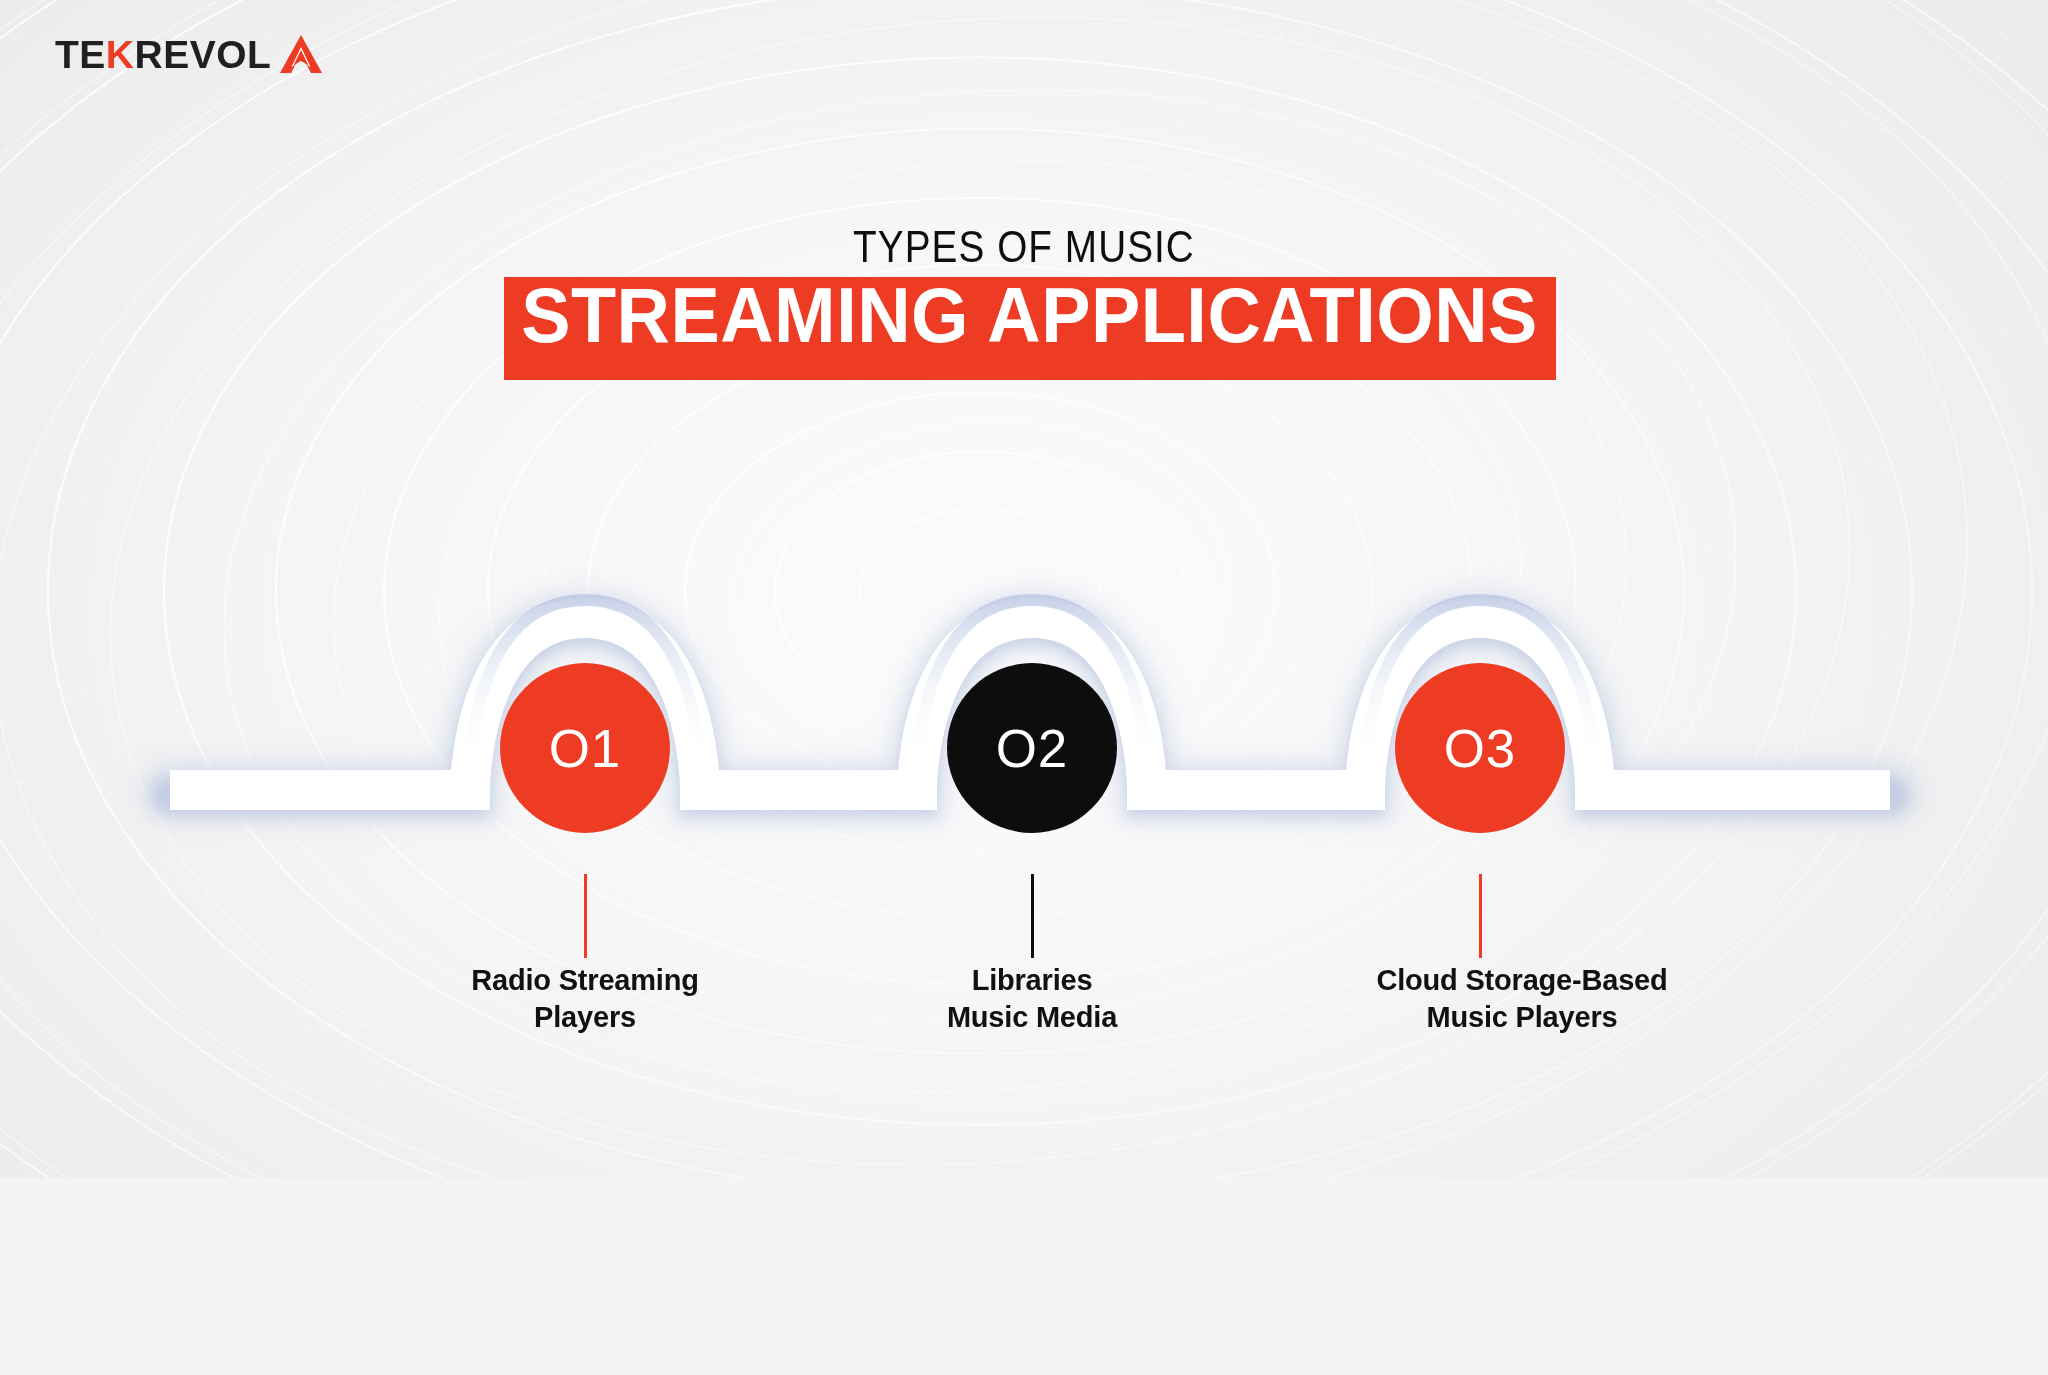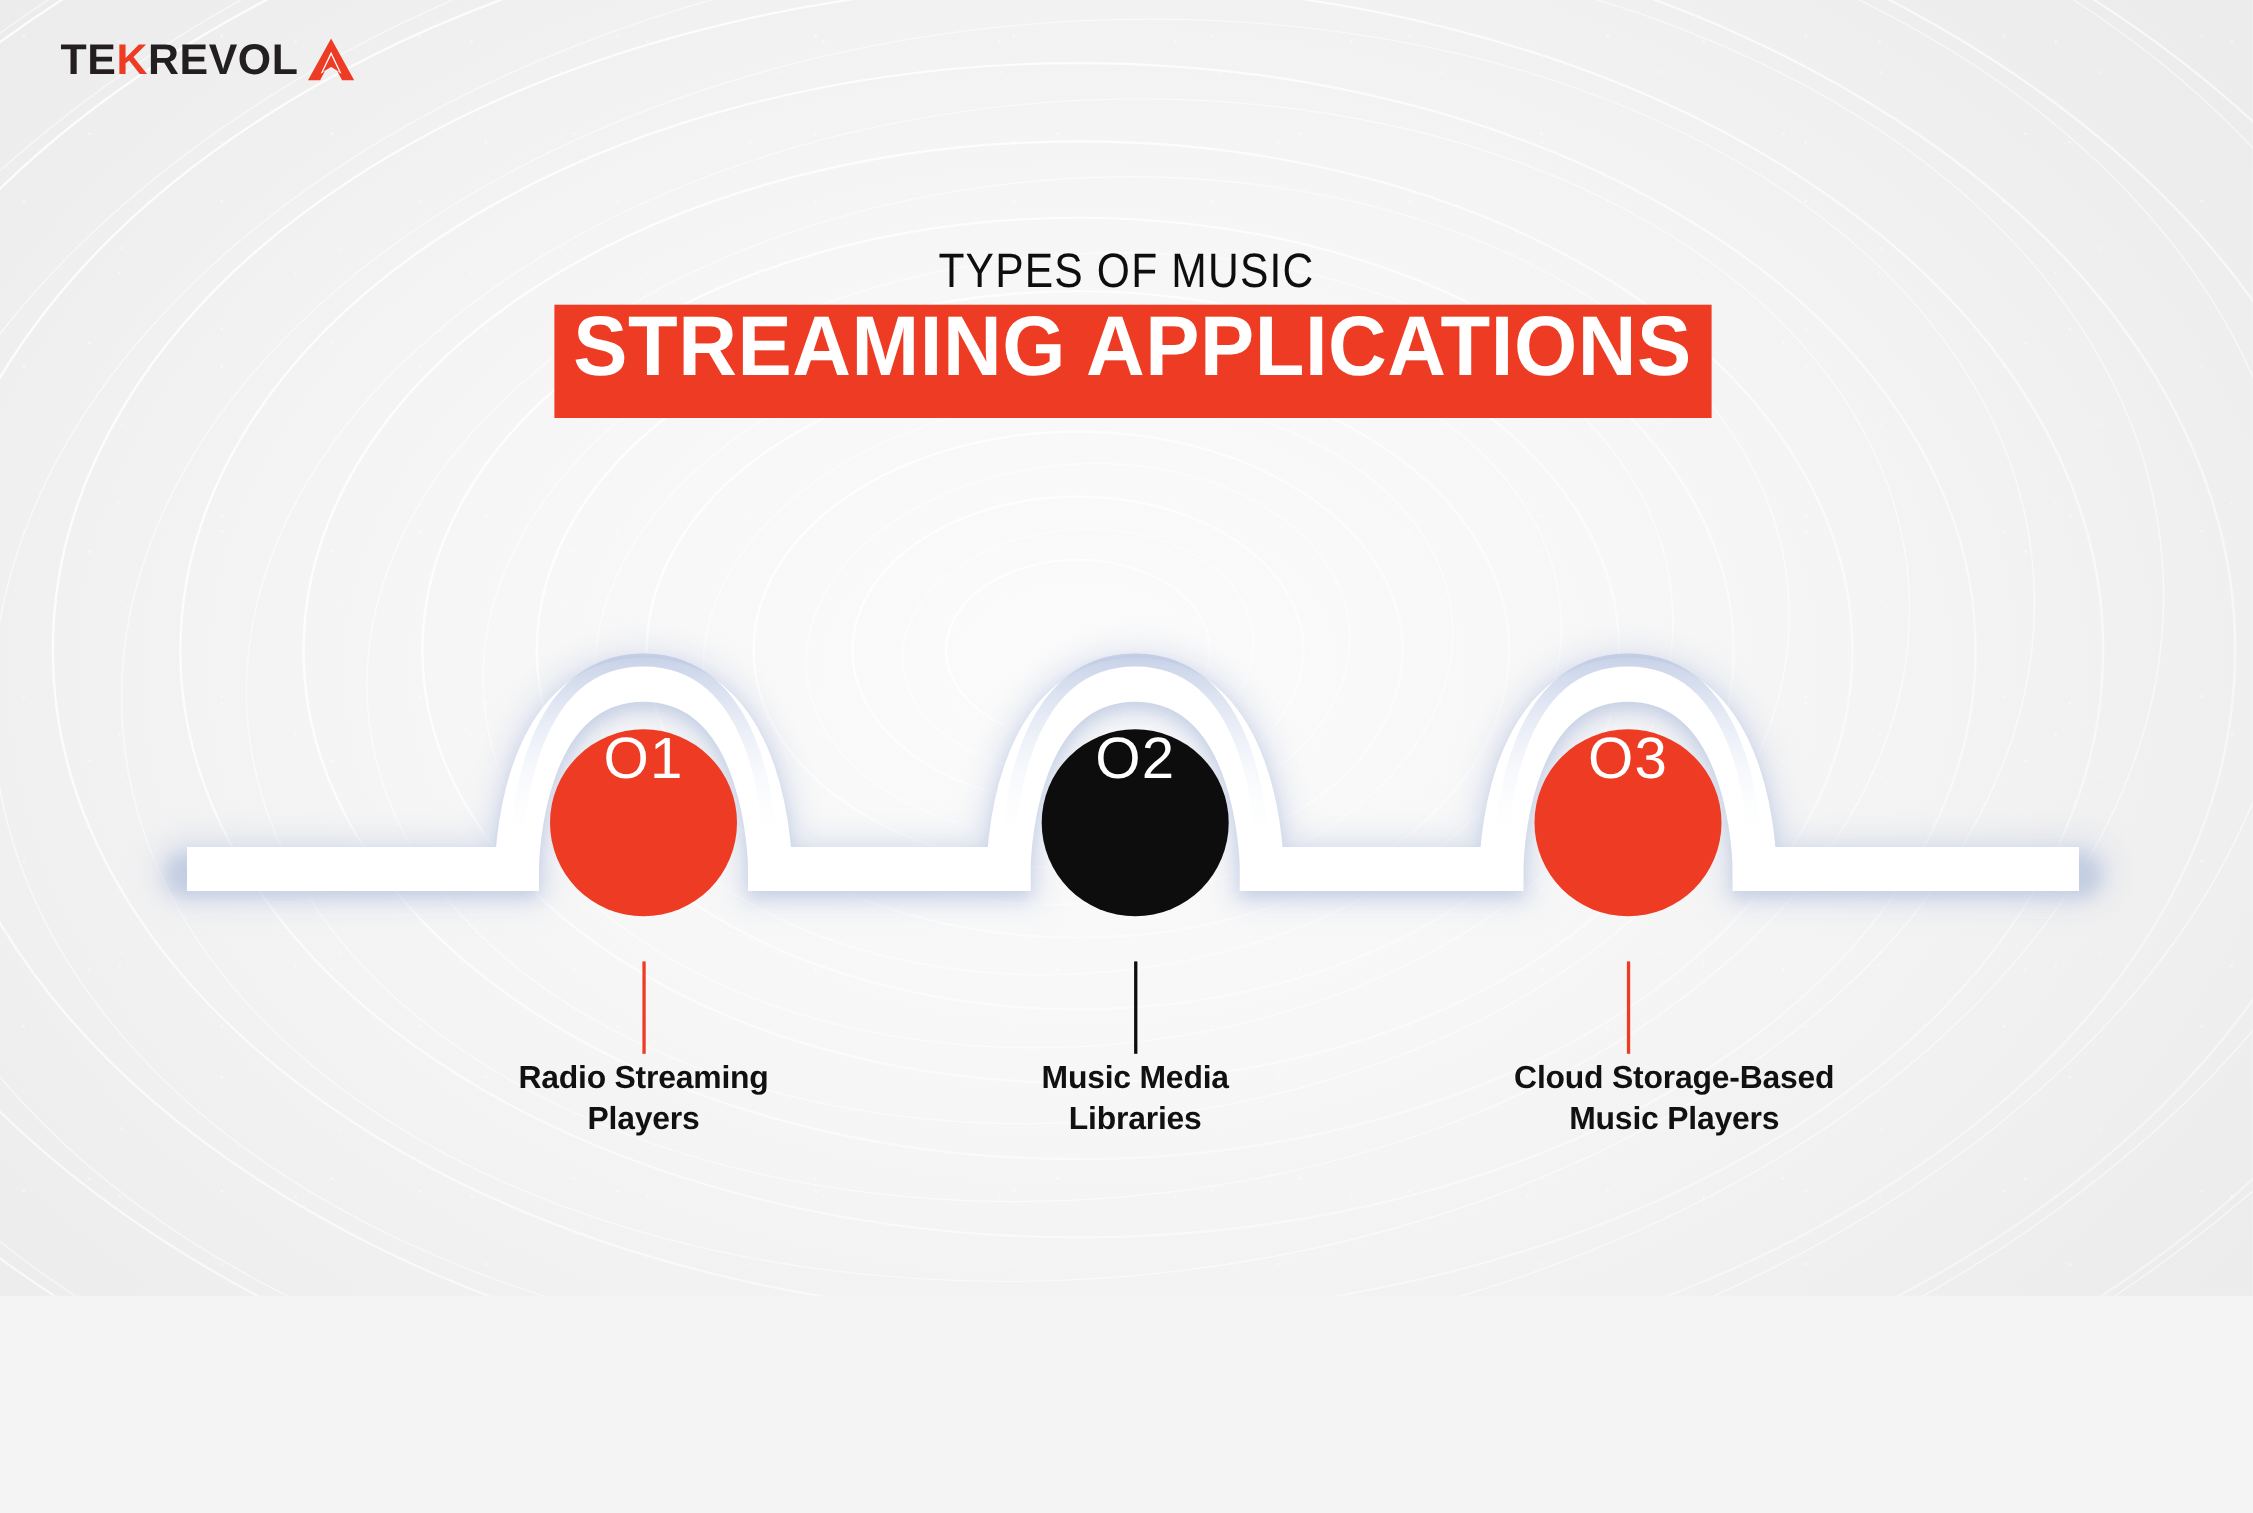--- a/index.html
+++ b/index.html
@@ -116,20 +116,21 @@
     pointer-events: none;
   }
 
   
   .node {
     position: absolute;
     width: 170px;
     height: 170px;
     border-radius: 50%;
     display: flex;
+    align-items: center;
     justify-content: center;
     top: 663px;
   }
   .node-number {
     font-family: "Liberation Sans", sans-serif;
     font-size: 53px;
     font-weight: 400;
     color: #ffffff;
     letter-spacing: 1px;
     line-height: 1;
@@ -266,22 +267,22 @@
   <div class="caption" style="left:375px;">
     <span class="line">Radio Streaming</span>
     <span class="line">Players</span>
   </div>
 
   <div class="node" style="left:947px; background:#0d0d0d;">
     <span class="node-number">O2</span>
   </div>
   <div class="stem" style="left:1031px; background:#0d0d0d;"></div>
   <div class="caption" style="left:822px;">
+    <span class="line">Libraries</span>
     <span class="line">Music Media</span>
-    <span class="line">Libraries</span>
   </div>
 
   <div class="node" style="left:1395px; background:#ee3b24;">
     <span class="node-number">O3</span>
   </div>
   <div class="stem" style="left:1479px; background:#ee3b24;"></div>
   <div class="caption" style="left:1312px;">
     <span class="line">Cloud Storage-Based</span>
     <span class="line">Music Players</span>
   </div>

